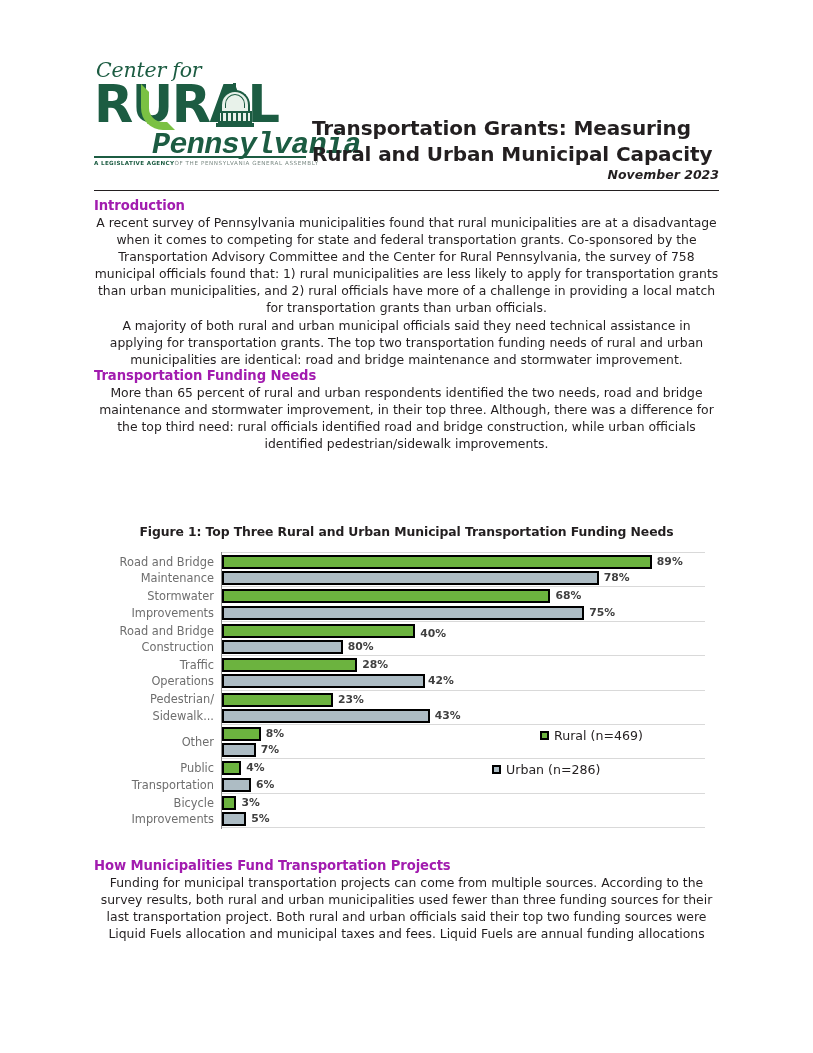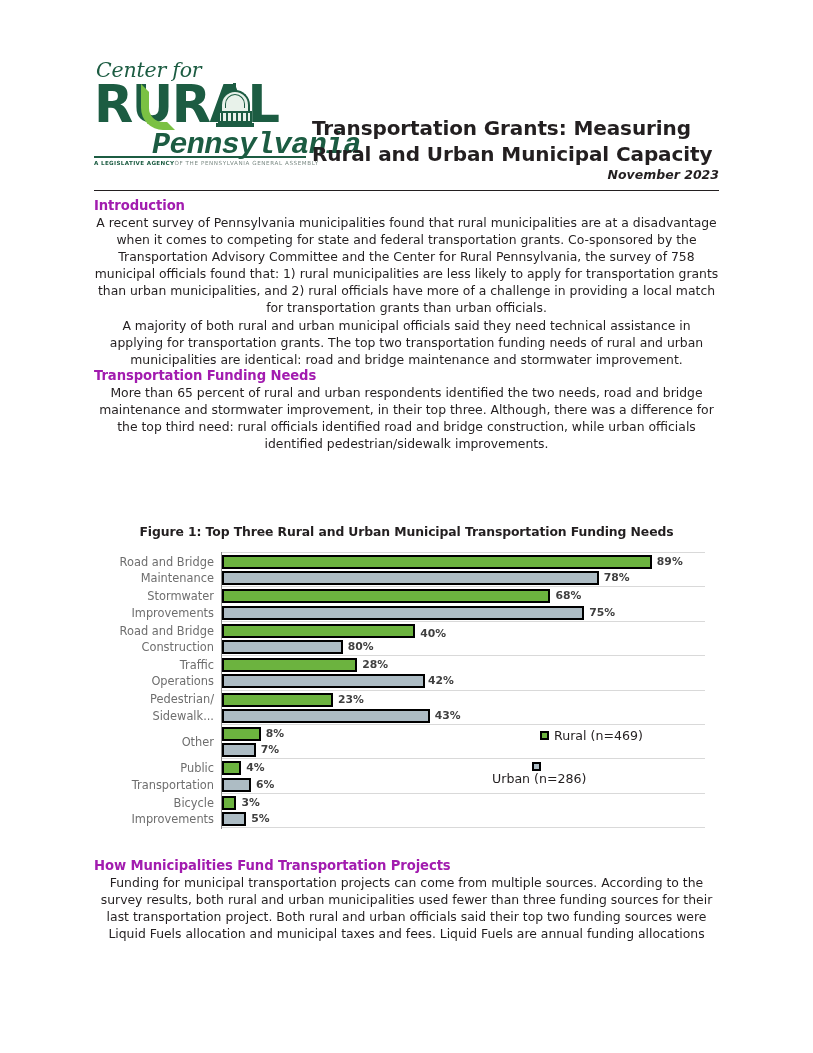--- a/index.html
+++ b/index.html
@@ -370,21 +370,21 @@
 
   <div class="figure">
     <div class="fig-caption">Figure 1: Top Three Rural and Urban Municipal Transportation Funding Needs</div>
     <div class="chart" id="chart-root">
       <div class="axis-line"></div>
       <div class="legend" id="chart-legend">
           <div class="legend-item" style="left: 398px; top: 176px; padding-left: 48px;">
             <span class="legend-swatch rural"></span>
             <span class="legend-text">Rural (n=469)</span>
           </div>
-          <div class="legend-item" style="left: 398px; top: 210px; flex-direction: column;">
+          <div class="legend-item" style="left: 398px; top: 210px;">
             <span class="legend-swatch urban"></span>
             <span class="legend-text">Urban (n=286)</span>
           </div>
         </div>
     <div class="gridline" style="top: 0px;"></div>
         <div class="cat-label" style="top: 1.7px;">
           <div>Road and Bridge</div>
           <div>Maintenance</div>
         </div>
         <div class="bar bar-rural" style="top: 3px; width: 429.87px;"></div>

